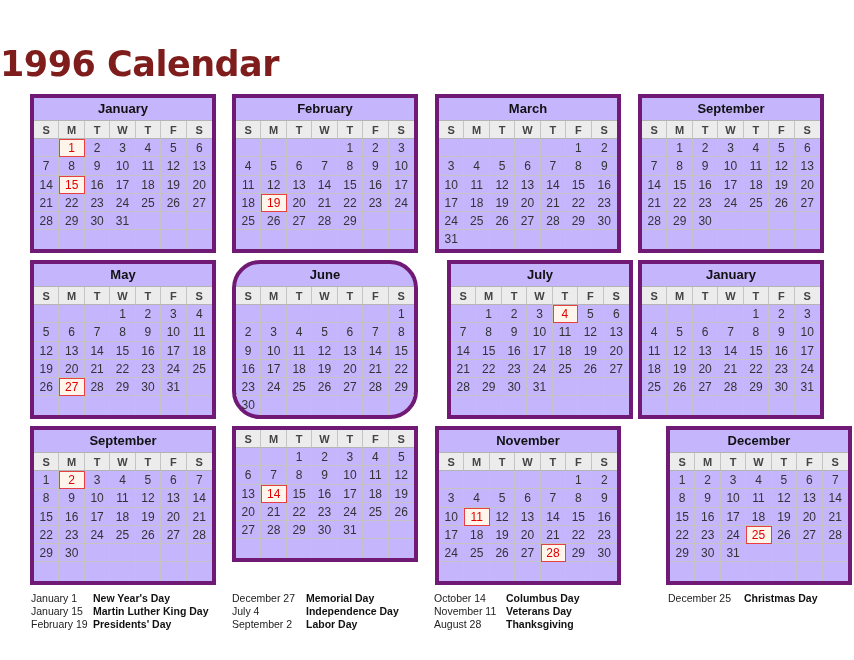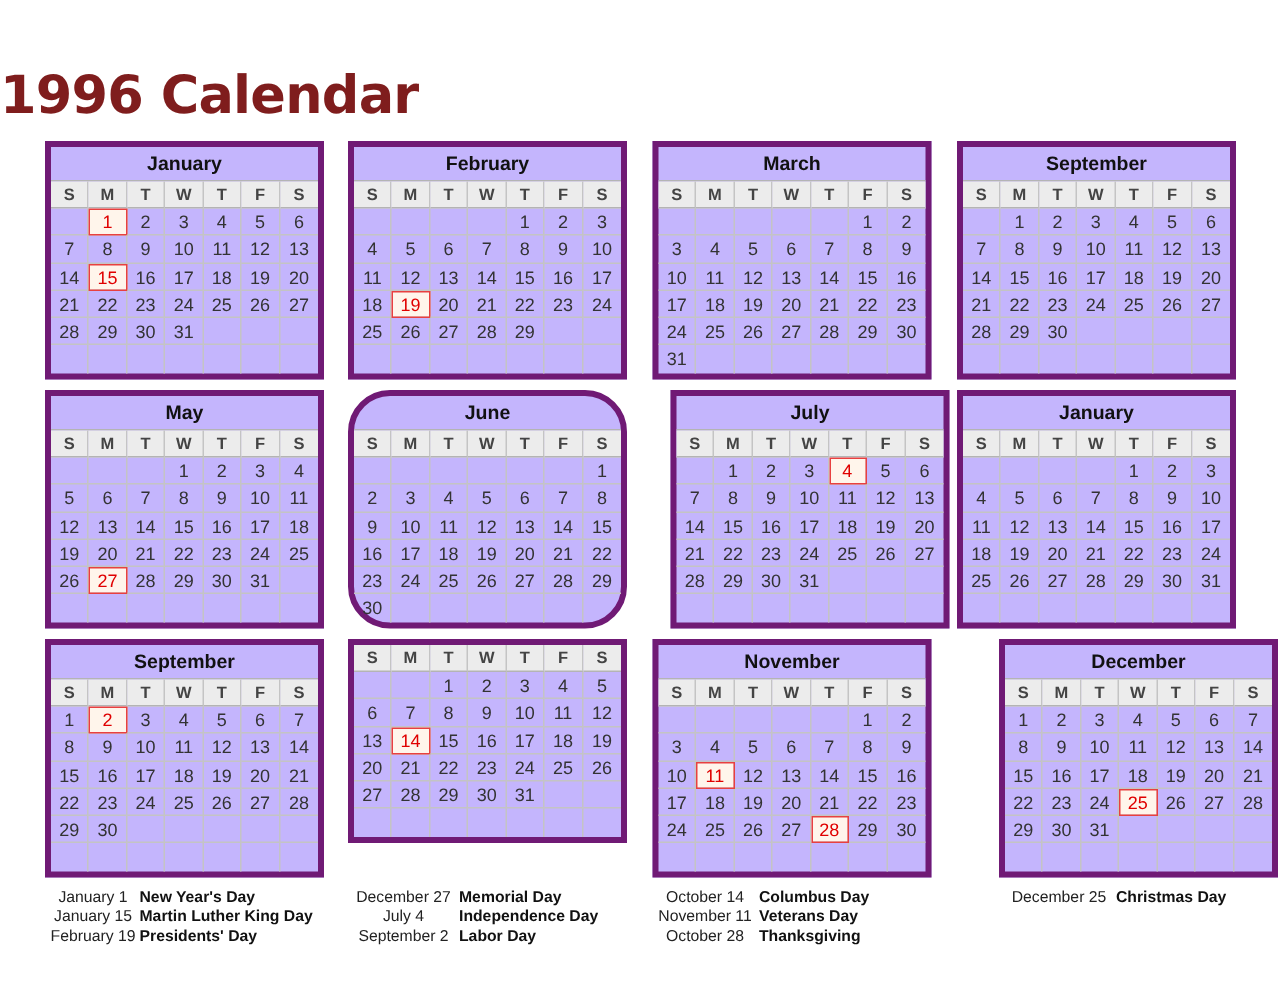--- a/index.html
+++ b/index.html
@@ -14,21 +14,21 @@
   .grid { display: grid; grid-template-columns: repeat(7, 1fr); }
   .wd { height: 18px; line-height: 18px; text-align: center; font-size: 11px; font-weight: bold;
         color: #444; background: #ececec; border-right: 1px solid #c4c4c4; border-bottom: 1px solid #b4b4b4;
         box-sizing: border-box; }
   .day { height: 18.3px; line-height: 18px; text-align: center; font-size: 12px; color: #333;
          border-right: 1px solid #c4c4c4; border-bottom: 1px solid #c4c4c4; box-sizing: border-box; }
   .grid > :nth-child(7n) { border-right: none; }
   .day.last-row { border-bottom: none; }
   .day.holiday { color: #e00000; background: #fff5eb; outline: 1px solid #e84040; outline-offset: -1px; }
   .legend { position: absolute; top: 592px; font-size: 10.5px; line-height: 13px; color: #222; }
-  .legend .row { display: flex; white-space: nowrap; text-align: center; }
+  .legend .row { display: flex; white-space: nowrap; }
   .legend .date { display: inline-block; }
   .legend .name { font-weight: bold; color: #111; }
 </style>
 </head>
 <body>
 
 <div class="title">1996 Calendar</div>
 
 <div id="months">
     <div class="month" style="left: 30px; top: 94px;">
@@ -712,21 +712,21 @@
     <div class="legend" style="left: 434px;">
       <div class="row">
         <span class="date" style="width: 72px;">October 14</span>
         <span class="name">Columbus Day</span>
       </div>
       <div class="row">
         <span class="date" style="width: 72px;">November 11</span>
         <span class="name">Veterans Day</span>
       </div>
       <div class="row">
-        <span class="date" style="width: 72px;">October 28</span>
+        <span class="date" style="width: 72px;">August 28</span>
         <span class="name">Thanksgiving</span>
       </div>
     </div>
     <div class="legend" style="left: 636px;">
       <div class="row">
         <span class="date" style="width: 76px; padding-left: 32px;">December 25</span>
         <span class="name">Christmas Day</span>
       </div>
     </div>
   </div>

